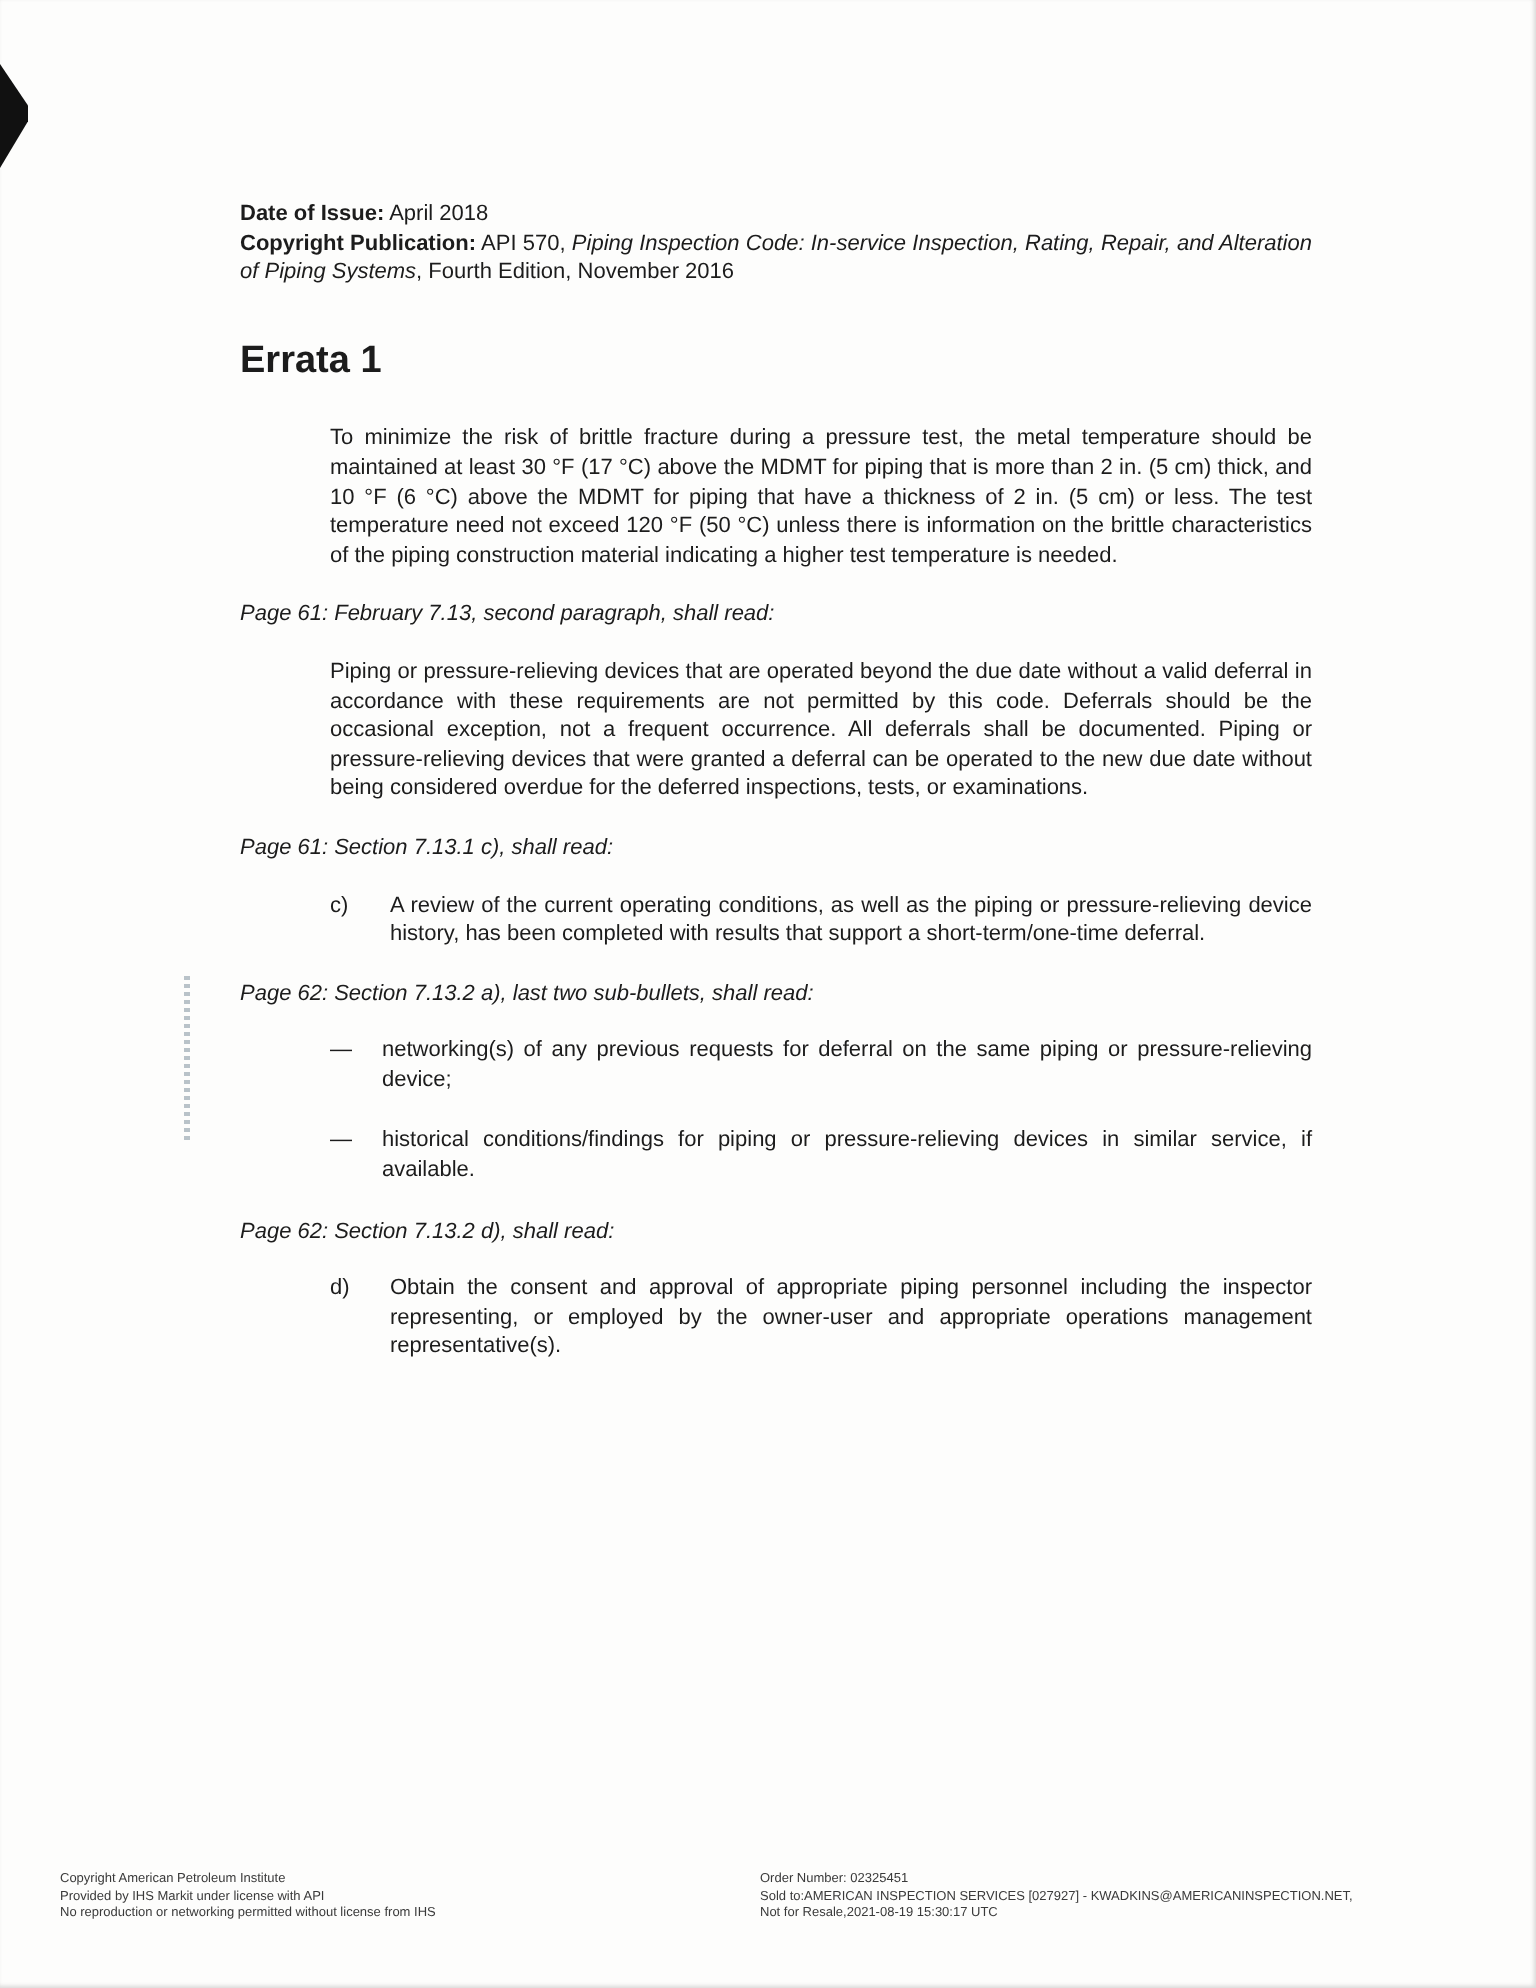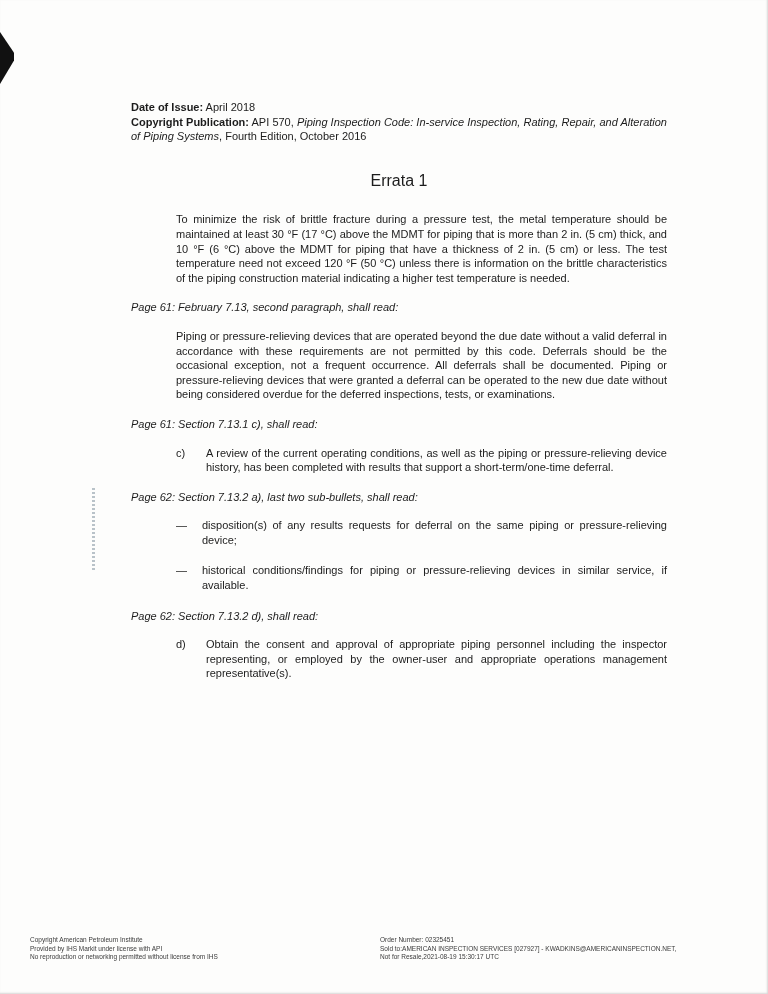--- a/index.html
+++ b/index.html
@@ -37,35 +37,34 @@
     height: 84px;
     background: repeating-linear-gradient(
       to bottom,
       #a8b4bc 0px, #a8b4bc 2px,
       transparent 2px, transparent 4px
     );
     opacity: 0.8;
   }
   .content {
     position: absolute;
-    left: 131px;
+    left: 120px;
     top: 100px;
     width: 536px;
     font-size: 11px;
     line-height: 14.6px;
   }
   .header-block {
     text-align: justify;
   }
   .bold { font-weight: bold; }
   .italic { font-style: italic; }
   .doc-title {
-    text-align: center;
-    font-size: 16px;
-    font-weight: normal;
+    font-size: 19px;
+    font-weight: bold;
     margin: 30px 0 24px 0;
   }
   .section-heading {
     font-style: italic;
     margin: 15px 0 14px 0;
   }
   .indent-block {
     margin: 0 0 14px 45px;
     text-align: justify;
   }
@@ -119,40 +118,40 @@
 
 <div class="page">
 
   <div class="scan-artifact"></div>
   <div class="margin-watermark"></div>
 
   <div class="content">
 
     <div class="header-block">
       <div><span class="bold">Date of Issue:</span><span> April 2018</span></div>
-      <div><span class="bold">Copyright Publication:</span><span> API 570, </span><span class="italic">Piping Inspection Code: In-service Inspection, Rating, Repair, and Alteration of Piping Systems</span><span>, Fourth Edition, October 2016</span></div>
+      <div><span class="bold">Copyright Publication:</span><span> API 570, </span><span class="italic">Piping Inspection Code: In-service Inspection, Rating, Repair, and Alteration of Piping Systems</span><span>, Fourth Edition, November 2016</span></div>
     </div>
 
     <div class="doc-title">Errata 1</div>
 
     <div class="indent-block">To minimize the risk of brittle fracture during a pressure test, the metal temperature should be maintained at least 30 °F (17 °C) above the MDMT for piping that is more than 2 in. (5 cm) thick, and 10 °F (6 °C) above the MDMT for piping that have a thickness of 2 in. (5 cm) or less. The test temperature need not exceed 120 °F (50 °C) unless there is information on the brittle characteristics of the piping construction material indicating a higher test temperature is needed.</div>
 
     <div class="section-heading">Page 61: February 7.13, second paragraph, shall read:</div>
     <div class="indent-block">Piping or pressure-relieving devices that are operated beyond the due date without a valid deferral in accordance with these requirements are not permitted by this code. Deferrals should be the occasional exception, not a frequent occurrence. All deferrals shall be documented. Piping or pressure-relieving devices that were granted a deferral can be operated to the new due date without being considered overdue for the deferred inspections, tests, or examinations.</div>
 
     <div class="section-heading">Page 61: Section 7.13.1 c), shall read:</div>
     <div class="list-item">
       <span class="marker">c)</span>
       <span class="li-text">A review of the current operating conditions, as well as the piping or pressure-relieving device history, has been completed with results that support a short-term/one-time deferral.</span>
     </div>
 
     <div class="section-heading">Page 62: Section 7.13.2 a), last two sub-bullets, shall read:</div>
     <div class="bullet-item">
       <span class="marker">—</span>
-      <span class="li-text">disposition(s) of any results requests for deferral on the same piping or pressure-relieving device;</span>
+      <span class="li-text">networking(s) of any previous requests for deferral on the same piping or pressure-relieving device;</span>
     </div>
     <div class="bullet-item">
       <span class="marker">—</span>
       <span class="li-text">historical conditions/findings for piping or pressure-relieving devices in similar service, if available.</span>
     </div>
 
     <div class="section-heading">Page 62: Section 7.13.2 d), shall read:</div>
     <div class="list-item">
       <span class="marker">d)</span>
       <span class="li-text">Obtain the consent and approval of appropriate piping personnel including the inspector representing, or employed by the owner-user and appropriate operations management representative(s).</span>

